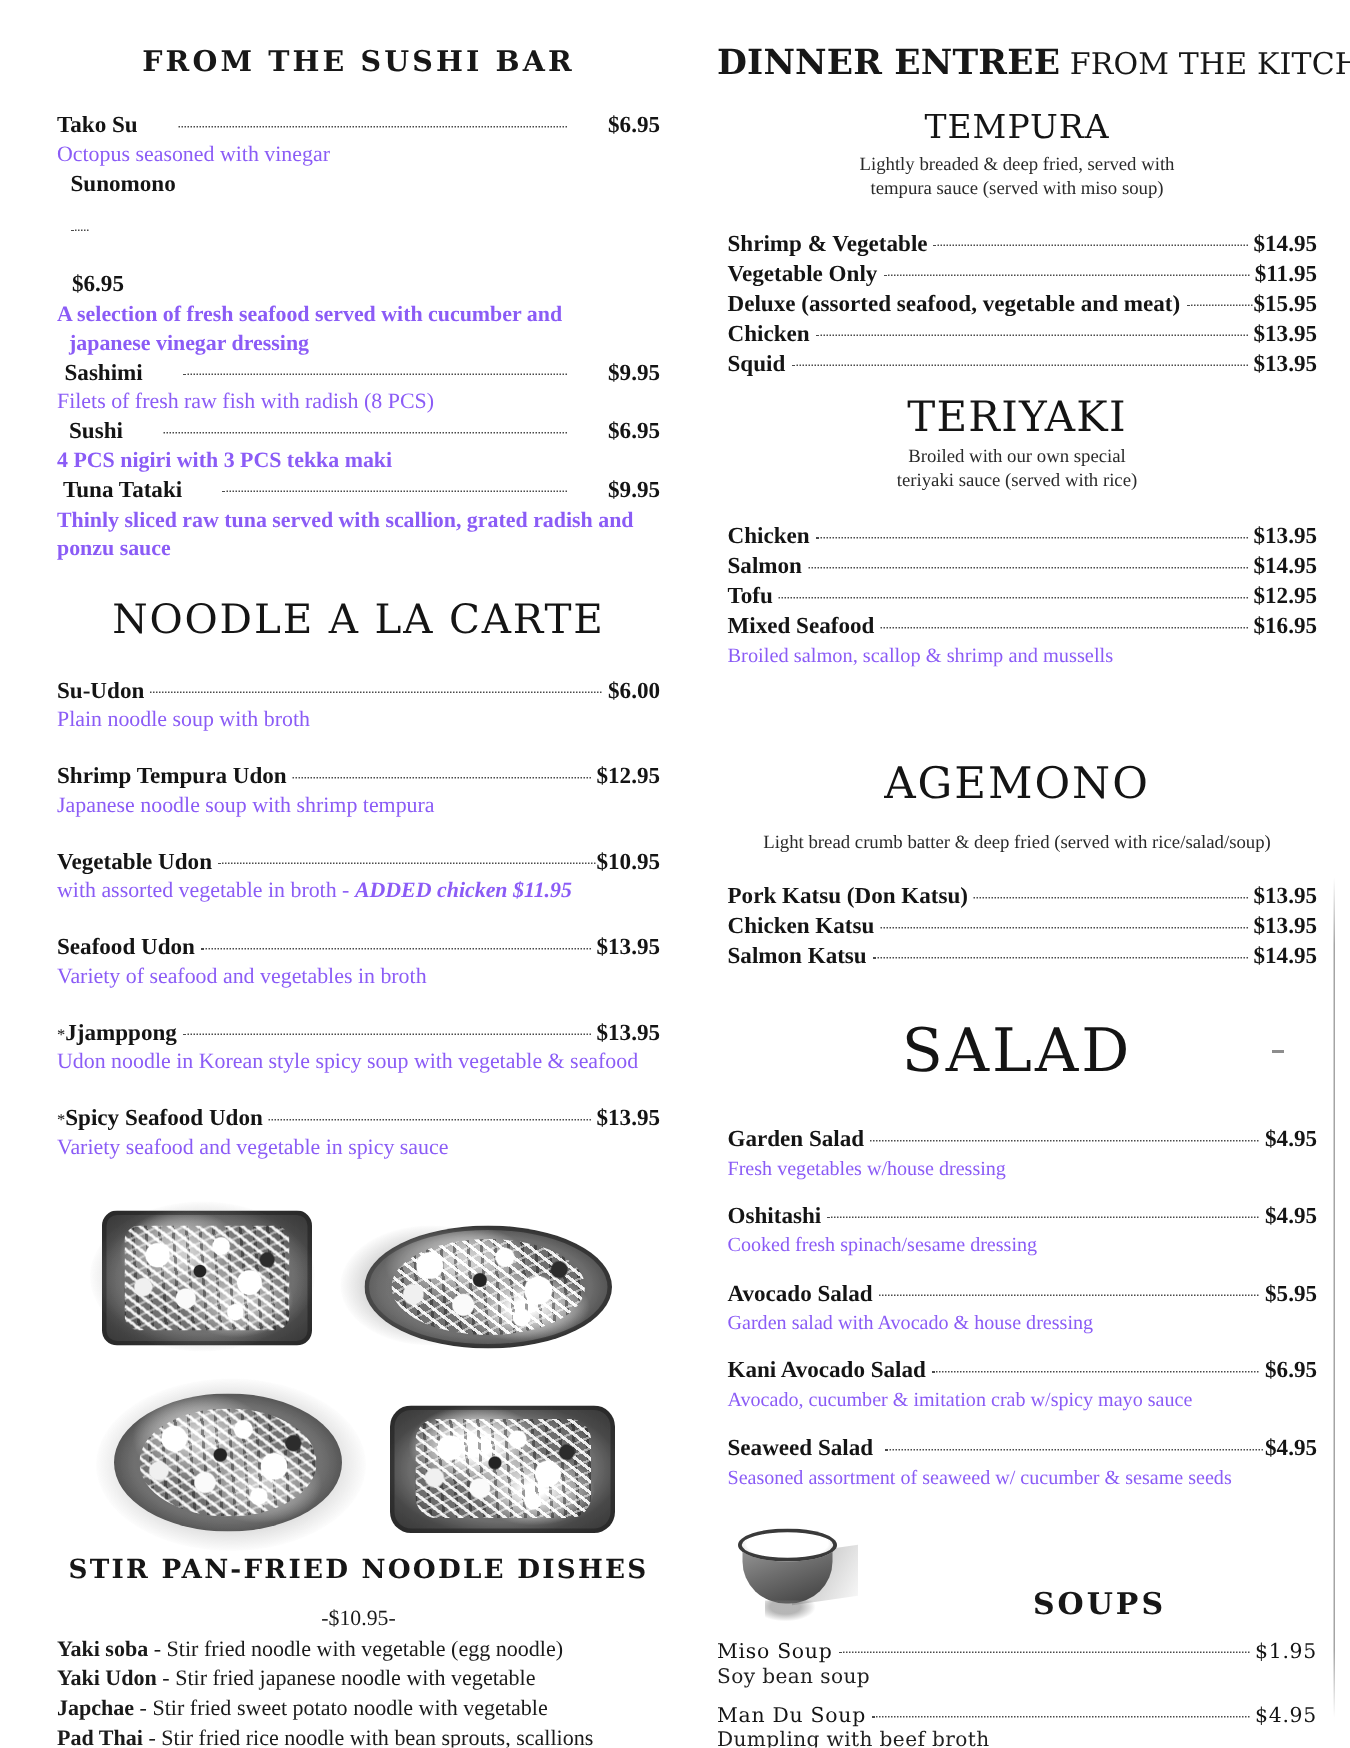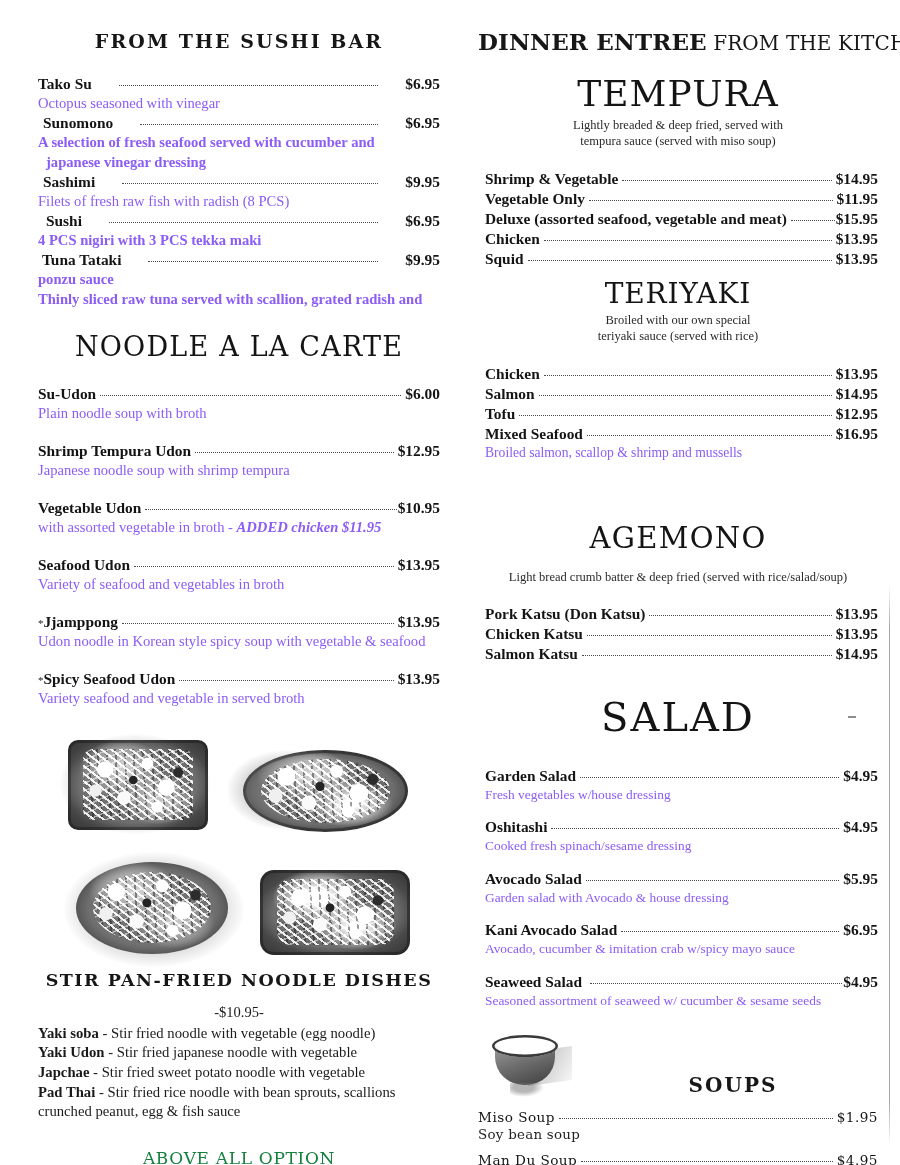--- a/index.html
+++ b/index.html
@@ -200,21 +200,21 @@
 
     <div class="tight" style="margin-top:22px;">
 
       <div class="row">
         <span class="nm">Tako Su</span>
         <span class="dots"></span>
         <span class="pr">$6.95</span>
       </div>
       <div class="desc">Octopus seasoned with vinegar</div>
 
-      <div class="row" style="padding-left:5px;">
+      <div class="row" style="padding-left:5px;flex-direction:column;">
         <span class="nm">Sunomono</span>
         <span class="dots"></span>
         <span class="pr">$6.95</span>
       </div>
       <div class="desc" style="font-weight:700;">A selection of fresh seafood served with cucumber and</div>
       <div class="desc ind" style="font-weight:700; padding-left:8px;">japanese vinegar dressing</div>
 
       <div class="row" style="padding-left:5px;">
         <span class="nm">Sashimi</span>
         <span class="dots"></span>
@@ -227,22 +227,22 @@
         <span class="dots"></span>
         <span class="pr">$6.95</span>
       </div>
       <div class="desc" style="font-weight:700;">4 PCS nigiri with 3 PCS tekka maki</div>
 
       <div class="row" style="padding-left:4px;">
         <span class="nm">Tuna Tataki</span>
         <span class="dots"></span>
         <span class="pr">$9.95</span>
       </div>
+      <div class="desc" style="font-weight:700;">Thinly sliced raw tuna served with scallion, grated radish and</div>
       <div class="desc" style="font-weight:700;">ponzu sauce</div>
-      <div class="desc" style="font-weight:700;">Thinly sliced raw tuna served with scallion, grated radish and</div>
     </div>
 
     <div class="hdr-big" style="font-size:27px; letter-spacing:.045em; margin-top:22px;">NOODLE A LA CARTE</div>
 
     <div style="margin-top:22px;">
 
       <div class="row">
         <span class="nm">Su-Udon</span>
         <span class="dots"></span>
         <span class="pr">$6.00</span>
@@ -282,21 +282,21 @@
       </div>
       <div class="desc">Udon noodle in Korean style spicy soup with vegetable &amp; seafood</div>
       <div class="gap18"></div>
 
       <div class="row">
         <span class="star">*</span>
         <span class="nm">Spicy Seafood Udon</span>
         <span class="dots"></span>
         <span class="pr">$13.95</span>
       </div>
-      <div class="desc">Variety seafood and vegetable in served broth</div>
+      <div class="desc">Variety seafood and vegetable in spicy sauce</div>
     </div>
 
     <div class="photos">
       <div class="ph" style="left:30px; top:8px; width:140px; height:90px;">
         <div class="smudge" style="left:-8px; top:-6px; width:150px; height:100px;"></div>
         <div class="plate rect">
             <div class="noodles"></div>
             <div class="chunks"></div>
           </div>
       </div>
@@ -339,21 +339,21 @@
 
     </div>
   </div>
 
   <div class="col col-right">
 
     <div class="hdr-dinner" style="margin-top:28px;">
       <span class="d1">DINNER ENTREE</span><span class="d2"> FROM THE KITCHEN</span>
     </div>
 
-    <div class="hdr-big" style="font-size:36px; letter-spacing:.03em; margin-top:18px;">TEMPURA</div>
+    <div class="hdr-big" style="font-size:22px; letter-spacing:.03em; margin-top:18px;">TEMPURA</div>
     <div class="sub" style="margin-top:3px;">Lightly breaded &amp; deep fried, served with</div>
     <div class="sub">tempura sauce (served with miso soup)</div>
 
     <div style="margin-top:20px;">
       <div class="row" style="padding-left:7px;">
         <span class="nm">Shrimp &amp; Vegetable</span>
         <span class="dots"></span>
         <span class="pr">$14.95</span>
       </div>
       <div class="row" style="padding-left:7px;">

